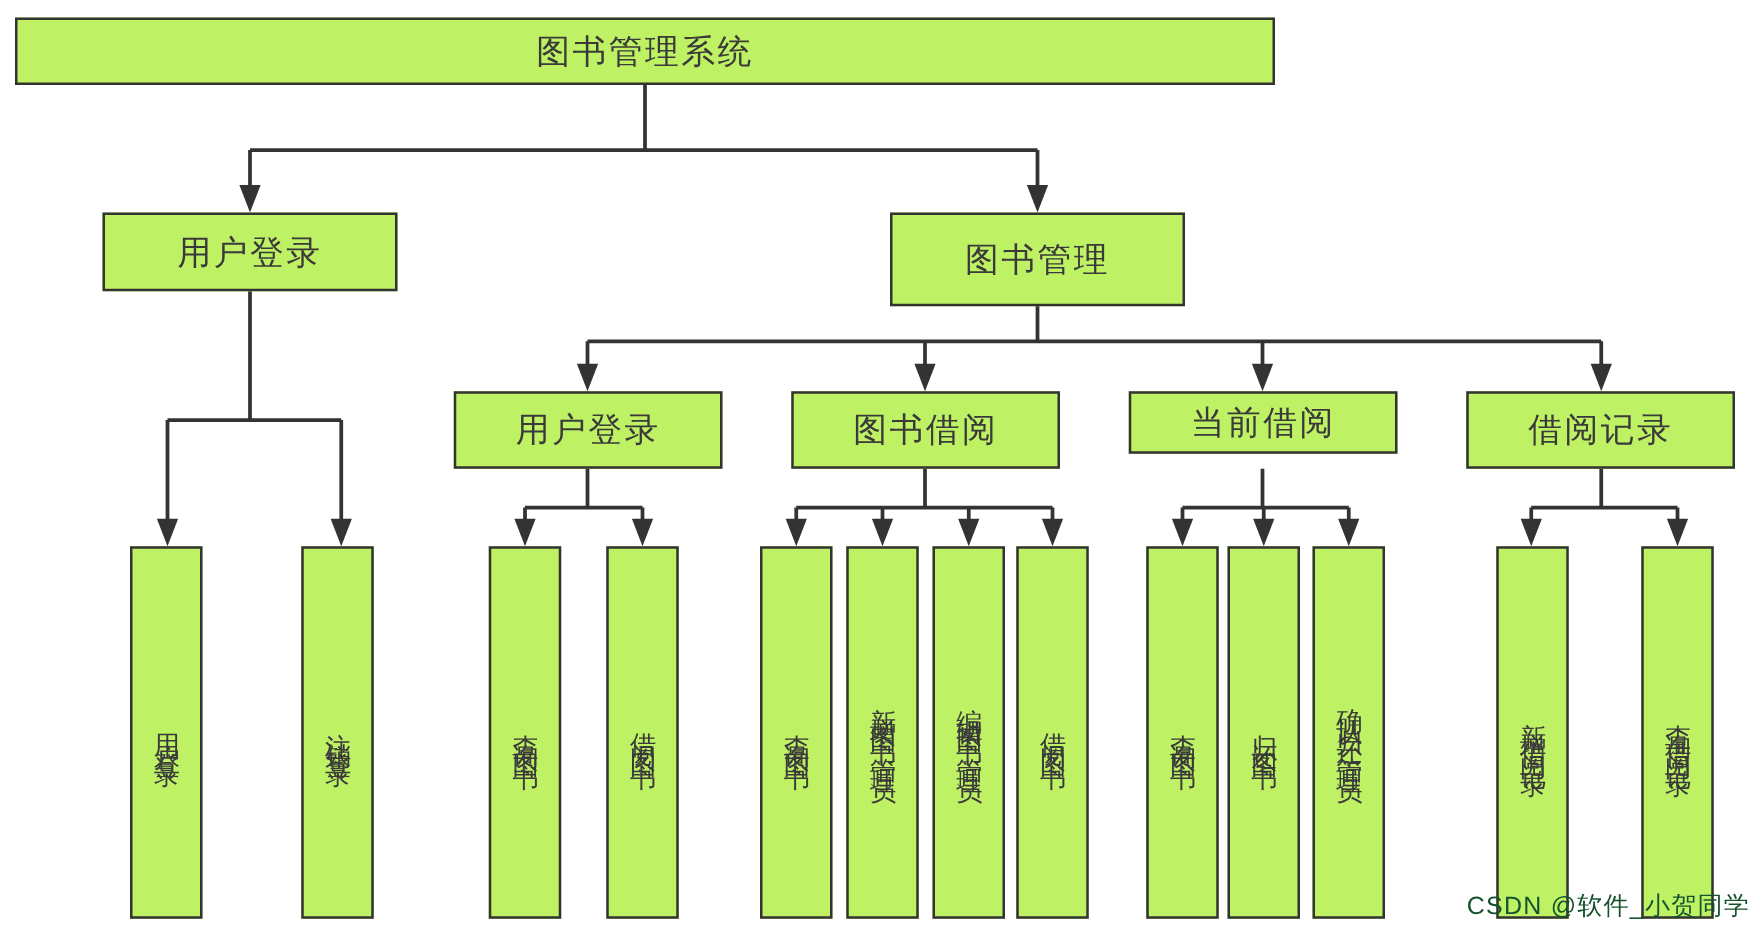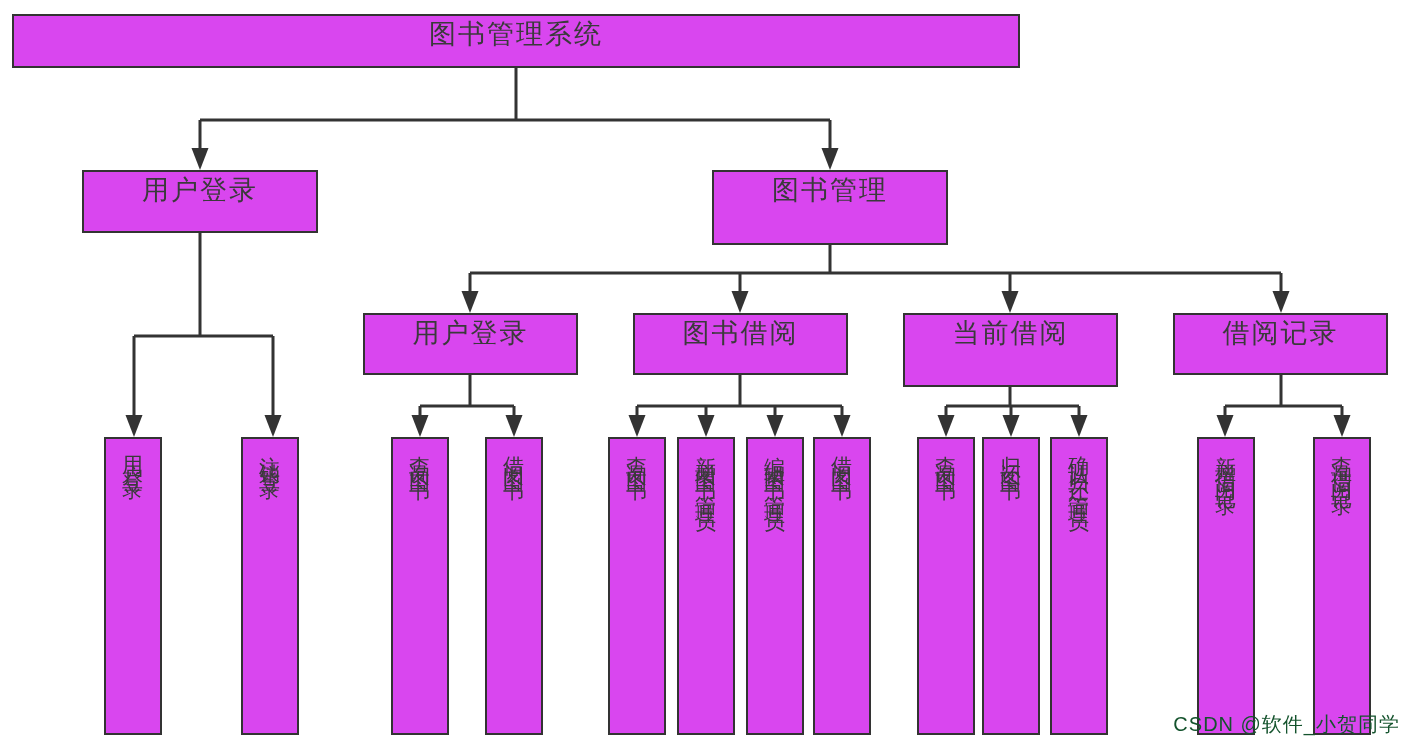--- a/index.html
+++ b/index.html
@@ -21,23 +21,23 @@
     position: absolute;
     left: 0; top: 0;
     width: 1405px;
     height: 747px;
     pointer-events: none;
   }
   .node {
     position: absolute;
     box-sizing: border-box;
     border: 2.5px solid #333333;
-    background: #d946ef;
+    background: #bef264;
     display: flex;
-    align-items: flex-start;
+    align-items: center;
     justify-content: center;
     color: #3a3a3a;
   }
   .node.h {
     font-size: 27px;
     letter-spacing: 2px;
     white-space: nowrap;
   }
   .node.leaf {
     font-size: 21px;
@@ -50,21 +50,21 @@
     white-space: nowrap;
   }
   
   .n-root  { left: 12px;   top: 14px;  width: 1008px; height: 54px; }
   
   .n-l2-0  { left: 82px;   top: 170px; width: 236px;  height: 63px; }
   .n-l2-1  { left: 712px;  top: 170px; width: 236px;  height: 75px; }
   
   .n-l3-0  { left: 363px;  top: 313px; width: 215px;  height: 62px; }
   .n-l3-1  { left: 633px;  top: 313px; width: 215px;  height: 62px; }
-  .n-l3-2  { left: 903px;  top: 313px; width: 215px;  height: 74px; }
+  .n-l3-2  { left: 903px;  top: 313px; width: 215px;  height: 50px; }
   .n-l3-3  { left: 1173px; top: 313px; width: 215px;  height: 62px; }
   
   .leaf    { top: 437px; width: 58px; height: 298px; }
   .n-lf-0  { left: 104px;  }
   .n-lf-1  { left: 241px;  }
   .n-lf-2  { left: 391px;  }
   .n-lf-3  { left: 485px;  }
   .n-lf-4  { left: 608px;  }
   .n-lf-5  { left: 677px;  }
   .n-lf-6  { left: 746px;  }

